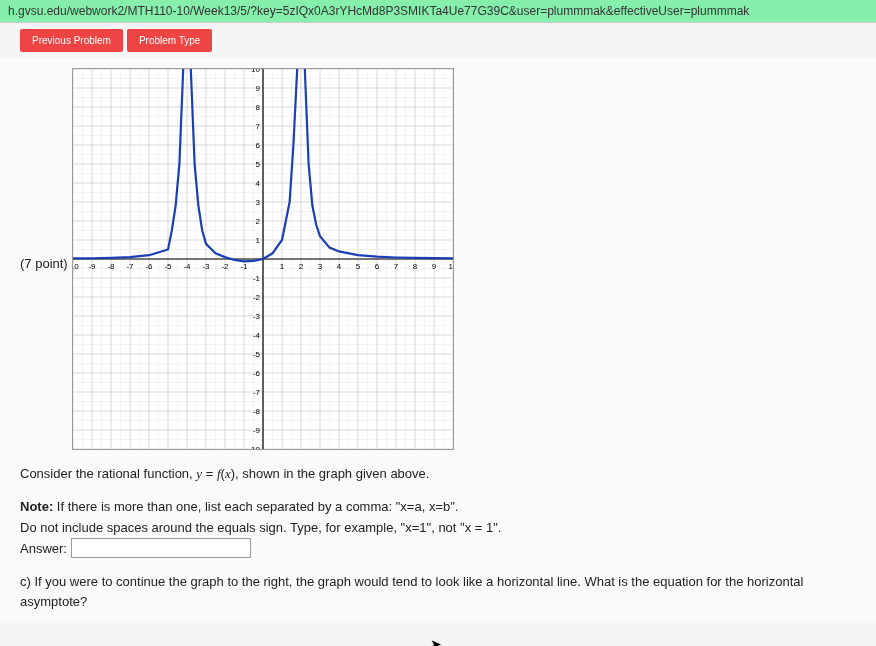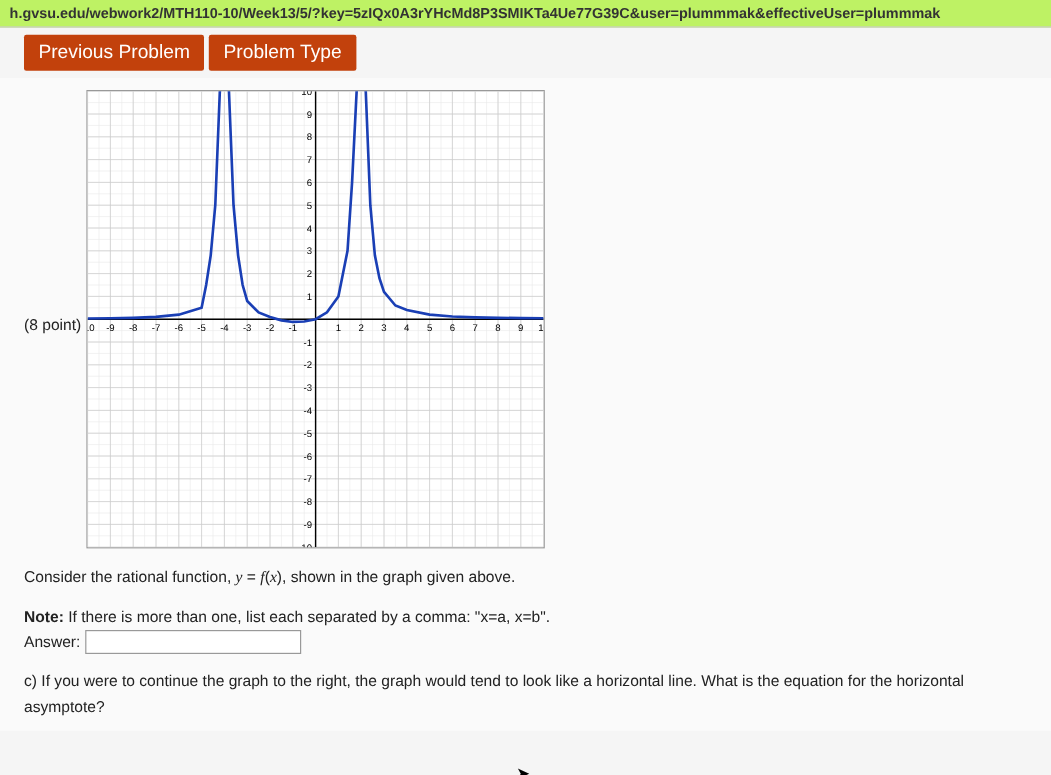--- a/index.html
+++ b/index.html
@@ -9,36 +9,35 @@
       color: #222;
       background: #f5f5f5;
       width: 876px;
       height: 646px;
       overflow: hidden;
     }
     .url-bar {
       padding: 4px 8px;
       font-size: 12px;
       color: #333;
-      background: #bef264;
+      background: #86efac;
       border-bottom: 1px solid #ccc;
       white-space: nowrap;
       overflow: hidden;
-      font-weight: bold;
     }
     .nav-buttons {
       padding: 6px 20px;
       display: flex;
       gap: 4px;
     }
     .nav-btn {
-      background: #c2410c;
+      background: #ef4444;
       color: #fff;
       padding: 6px 12px;
-      font-size: 16px;
+      font-size: 10px;
       border: none;
       cursor: pointer;
       border-radius: 2px;
     }
     .content {
       padding: 10px 20px;
       background: #fafafa;
     }
     .problem-row {
       display: flex;
@@ -89,21 +88,21 @@
 
 <div class="url-bar">h.gvsu.edu/webwork2/MTH110-10/Week13/5/?key=5zIQx0A3rYHcMd8P3SMIKTa4Ue77G39C&amp;user=plummmak&amp;effectiveUser=plummmak</div>
 
 <div class="nav-buttons">
   <button class="nav-btn">Previous Problem</button>
   <button class="nav-btn">Problem Type</button>
 </div>
 
 <div class="content">
   <div class="problem-row">
-    <div class="point-label">(8 point)</div>
+    <div class="point-label">(7 point)</div>
     <div class="graph-container">
       <svg id="graph-svg" width="380" height="380" viewBox="0 0 380 380">
           <line x1="0" y1="0" x2="0" y2="380" stroke="#e8e8e8" stroke-width="0.5"></line>
           <line x1="9.5" y1="0" x2="9.5" y2="380" stroke="#e8e8e8" stroke-width="0.5"></line>
           <line x1="19" y1="0" x2="19" y2="380" stroke="#e8e8e8" stroke-width="0.5"></line>
           <line x1="28.5" y1="0" x2="28.5" y2="380" stroke="#e8e8e8" stroke-width="0.5"></line>
           <line x1="38" y1="0" x2="38" y2="380" stroke="#e8e8e8" stroke-width="0.5"></line>
           <line x1="47.5" y1="0" x2="47.5" y2="380" stroke="#e8e8e8" stroke-width="0.5"></line>
           <line x1="57" y1="0" x2="57" y2="380" stroke="#e8e8e8" stroke-width="0.5"></line>
           <line x1="66.5" y1="0" x2="66.5" y2="380" stroke="#e8e8e8" stroke-width="0.5"></line>
@@ -273,20 +272,21 @@
   </div>
 
   <div class="question-block">
     <p>
       Consider the rational function, <span class="italic">y</span> = <span class="italic">f</span>(<span class="italic">x</span>), shown in the graph given above.
     </p>
 
 
     <div class="part">
       <p><span class="bold">Note:</span><span> If there is more than one, list each separated by a comma: "x=a, x=b".</span></p>
+      <p>Do not include spaces around the equals sign. Type, for example, "x=1", not "x = 1".</p>
       <p>
         <span>Answer:</span>
         <input type="text" class="answer-input" style="width: 180px;" value="">
       </p>
     </div>
 
     <div class="part">
       <p>c) If you were to continue the graph to the right, the graph would tend to look like a horizontal line. What is the equation for the horizontal asymptote?</p>
 
     </div>

